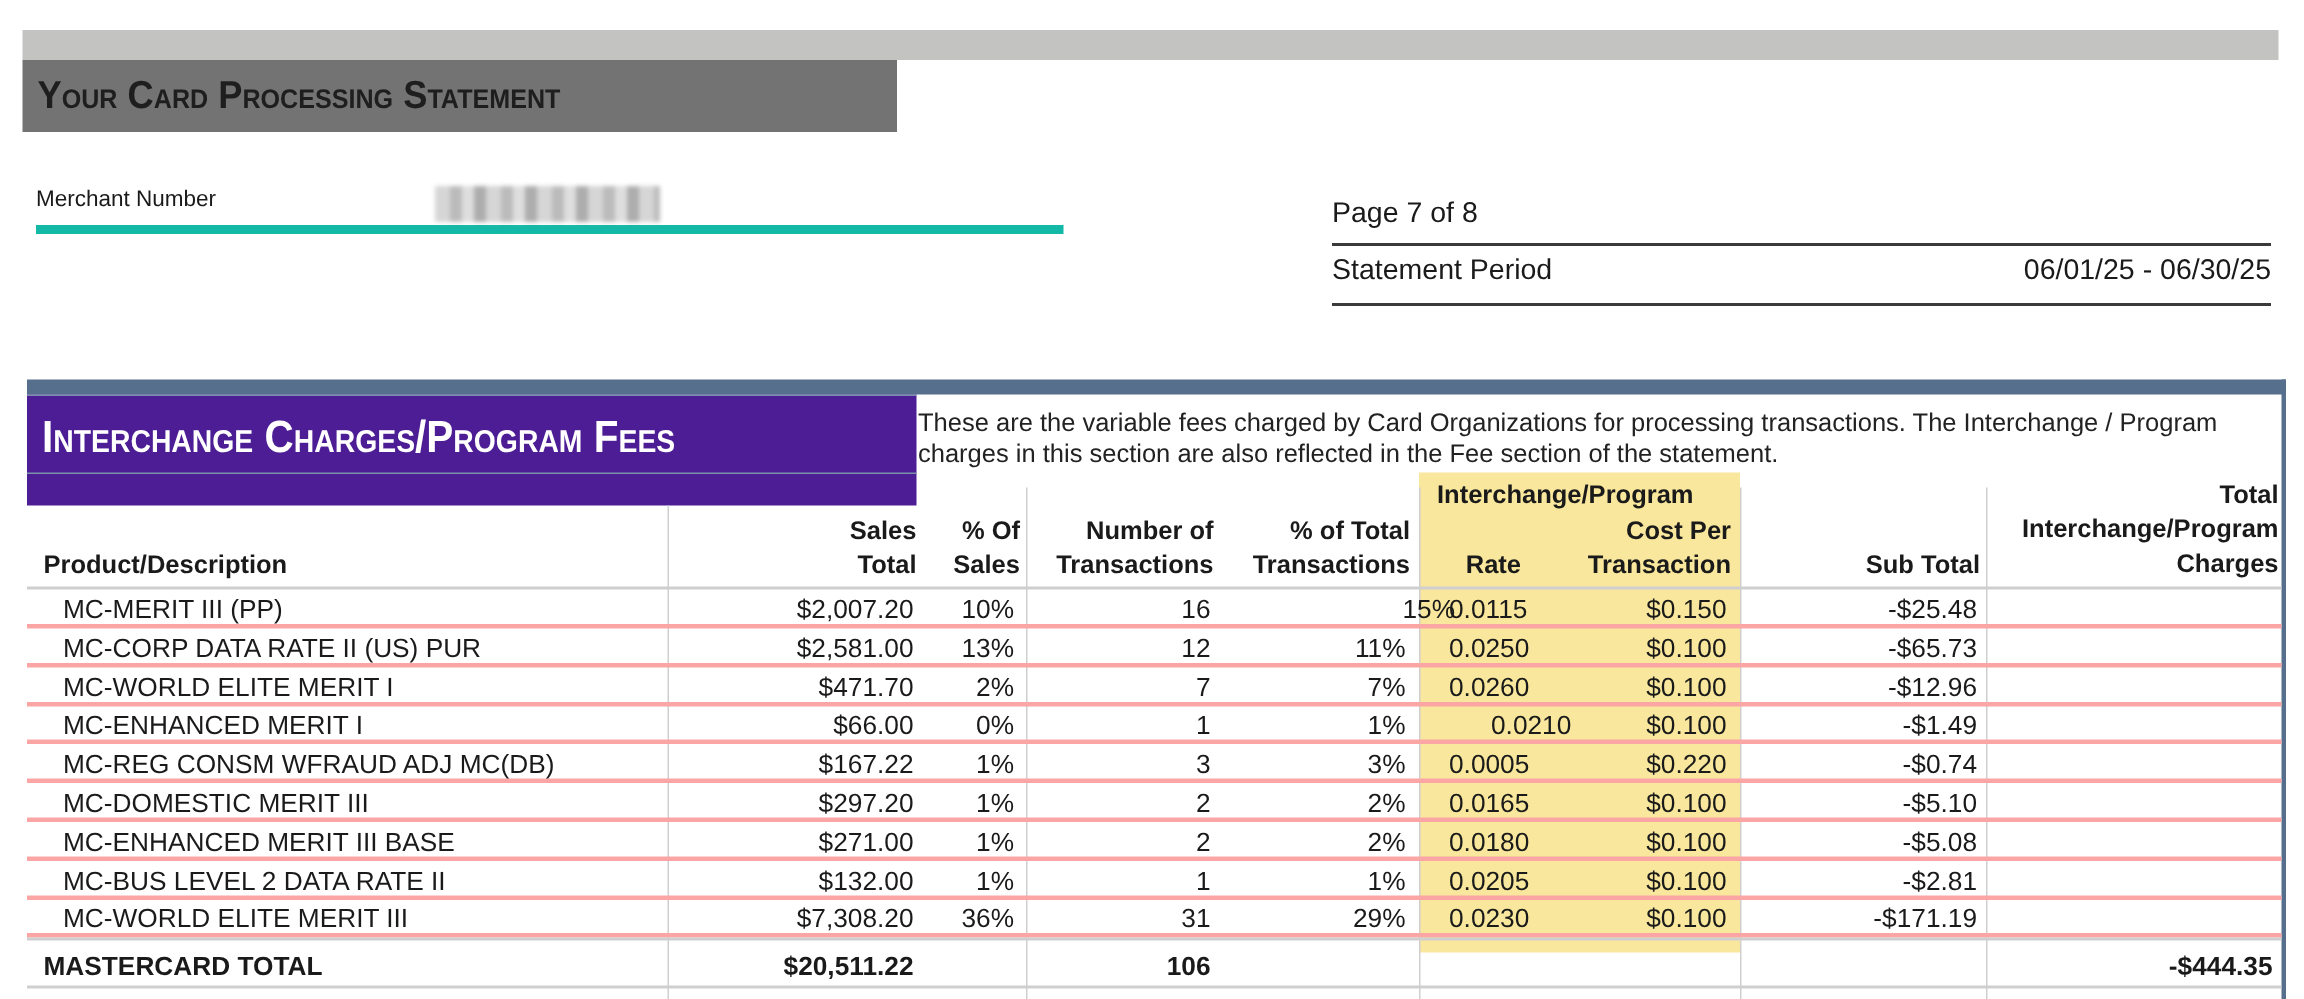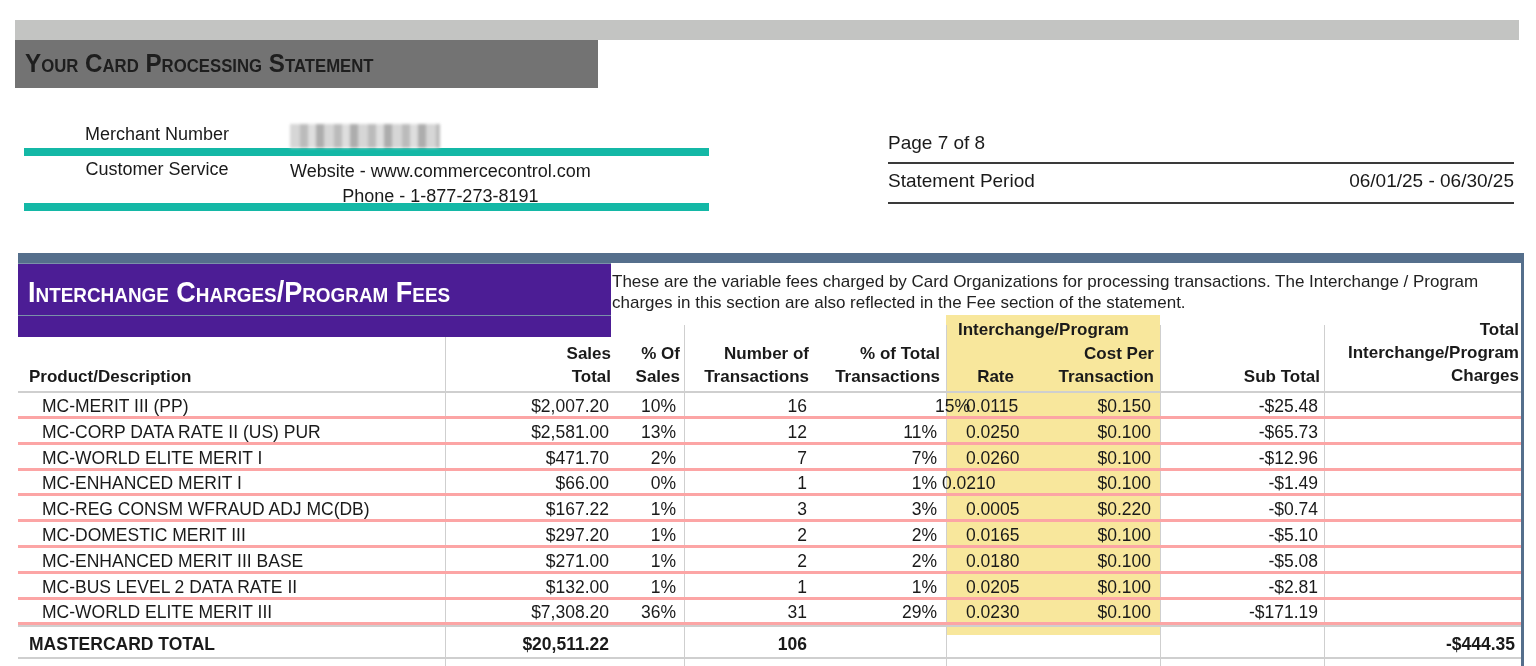--- a/index.html
+++ b/index.html
@@ -4,21 +4,21 @@
 <style>
   * { box-sizing: border-box; margin: 0; padding: 0; }
   html, body { width: 1536px; height: 666px; background: #ffffff; overflow: hidden; }
   body { position: relative; font-family: "Liberation Sans", sans-serif; color: #1a1a1a; }
 
   .topbar { position: absolute; left: 15px; top: 20px; width: 1504px; height: 20px; background: #c3c4c2; }
   .title-box { position: absolute; left: 15px; top: 40px; width: 583px; height: 48px; background: #737373; }
   .title { position: absolute; left: 10px; top: 8px; font-size: 26px; font-weight: bold; letter-spacing: 0; color: #1e1e1e; font-variant: small-caps; white-space: nowrap; transform: scaleX(0.93); transform-origin: left; }
 
   .info-left { position: absolute; left: 24px; top: 118px; width: 685px; }
-  .info-row { display: flex; border-bottom: 8px solid #14b8a6; font-size: 18px; text-align: center; }
+  .info-row { display: flex; border-bottom: 6px solid #14b8a6; font-size: 15px; }
   .info-row .lbl { width: 266px; }
   .info-row.r1 { height: 38px; padding-top: 6px; }
   .info-row.r2 { height: 55px; padding-top: 3px; }
   .info-row .val { line-height: 25px; }
   .blur { width: 150px; height: 24px; margin-left: 0px; background: repeating-linear-gradient(90deg, #cfcfcf 0 10px, #b0b0b0 10px 18px, #d9d9d9 18px 26px, #9f9f9f 26px 34px); filter: blur(1.5px); opacity: 0.85; }
 
   .info-right { position: absolute; left: 888px; top: 126px; width: 626px; font-size: 19px; }
   .ir-row { display: flex; justify-content: space-between; border-bottom: 2px solid #3a3a3a; }
   .ir-row.r1 { height: 38px; padding-top: 6px; }
   .ir-row.r2 { height: 40px; padding-top: 6px; }
@@ -47,27 +47,20 @@
 
 <div class="topbar"></div>
 <div class="title-box">
   <div class="title">Your Card Processing Statement</div>
 </div>
 
 <div class="info-left">
   <div class="info-row r1">
     <div class="lbl">Merchant Number</div>
     <div class="blur"></div>
-  </div>
-  <div class="info-row r2">
-    <div class="lbl">Customer Service</div>
-    <div class="val">
-      <div>Website - www.commercecontrol.com</div>
-      <div>Phone - 1-877-273-8191</div>
-    </div>
   </div>
 </div>
 
 <div class="info-right">
   <div class="ir-row r1">
     <span>Page 7 of 8</span>
   </div>
   <div class="ir-row r2">
     <span>Statement Period</span>
     <span>06/01/25 - 06/30/25</span>
@@ -155,21 +148,21 @@
         <span class="c r" style="right: 370px;">$0.100</span>
         <span class="c r" style="right: 203px;">-$12.96</span>
         <span class="c r" style="right: 6px;"></span>
       </div>
       <div class="row" style="top: 207.4px;">
         <span class="c" style="left: 24px;">MC-ENHANCED MERIT I</span>
         <span class="c r" style="right: 912px;">$66.00</span>
         <span class="c r" style="right: 845px;">0%</span>
         <span class="c r" style="right: 714px;">1</span>
         <span class="c r" style="right: 584px;">1%</span>
-        <span class="c" style="left: 924px;">0.0210</span>
+        <span class="c" style="left: 976px;">0.0210</span>
         <span class="c r" style="right: 370px;">$0.100</span>
         <span class="c r" style="right: 203px;">-$1.49</span>
         <span class="c r" style="right: 6px;"></span>
       </div>
       <div class="row" style="top: 233.2px;">
         <span class="c" style="left: 24px;">MC-REG CONSM WFRAUD ADJ MC(DB)</span>
         <span class="c r" style="right: 912px;">$167.22</span>
         <span class="c r" style="right: 845px;">1%</span>
         <span class="c r" style="right: 714px;">3</span>
         <span class="c r" style="right: 584px;">3%</span>

